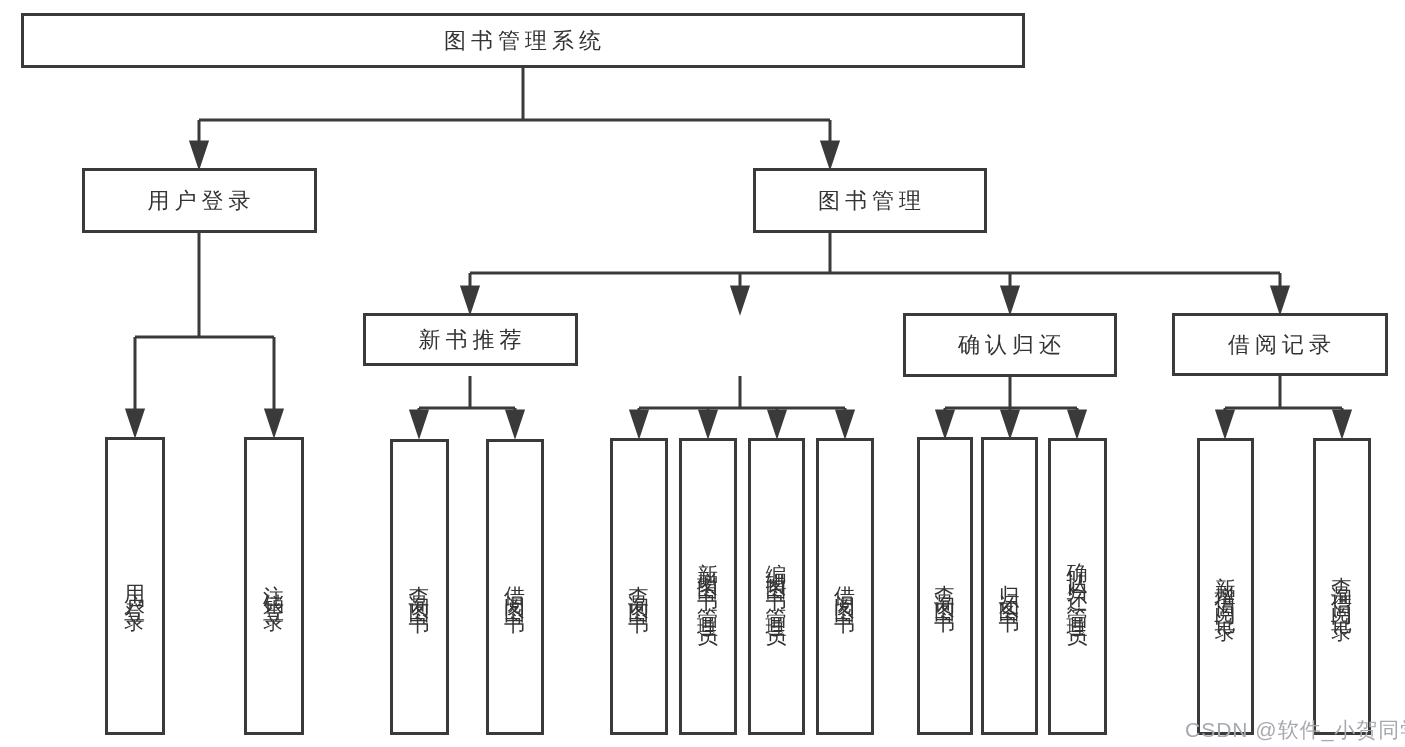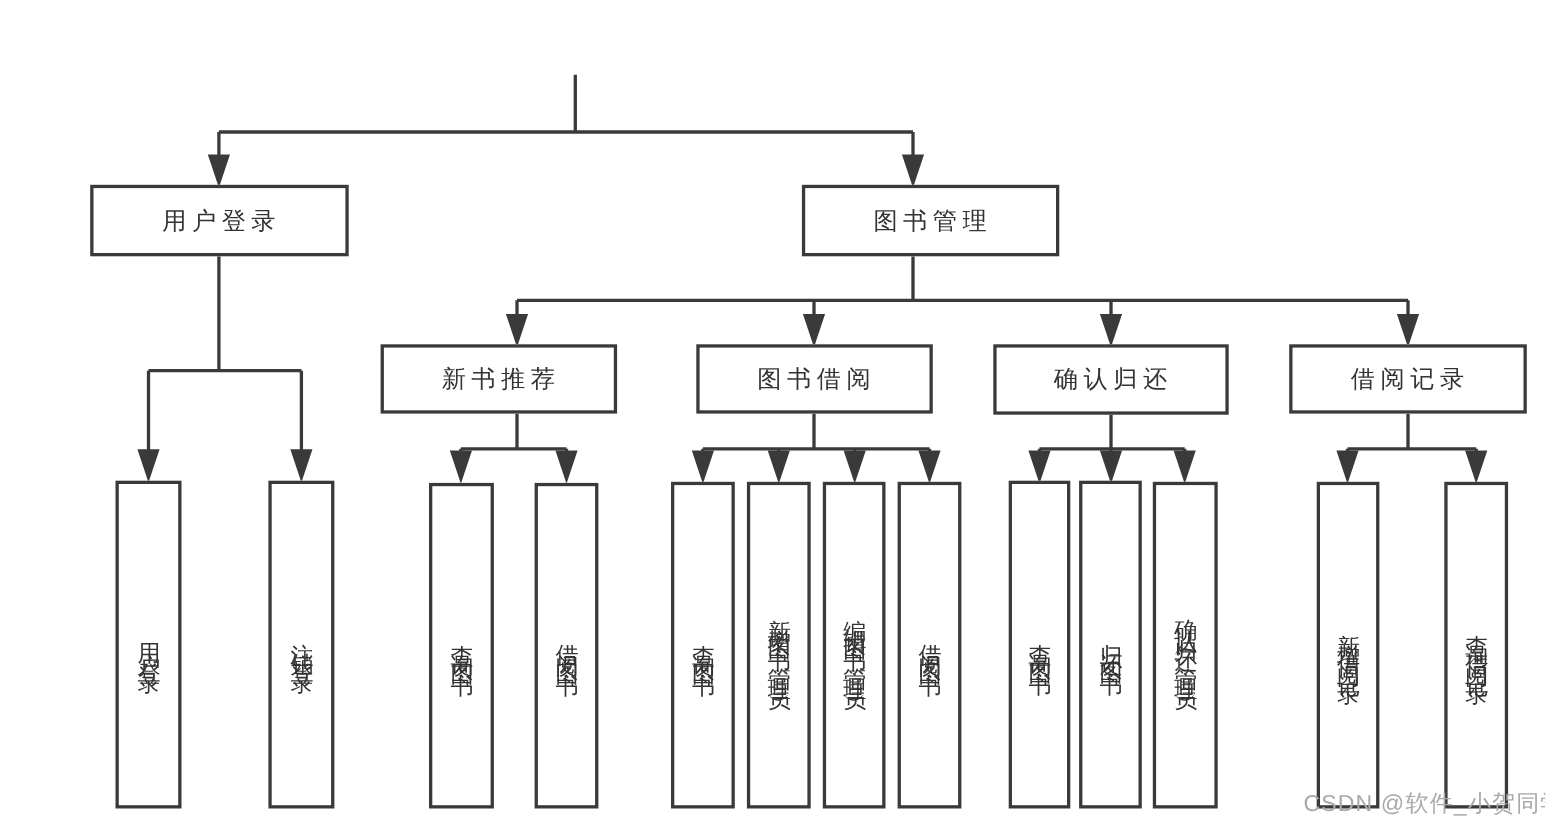--- a/index.html
+++ b/index.html
@@ -84,40 +84,40 @@
       <g>
         <path fill="none" d="M1280 376 V409 M1225 408 H1342"></path>
         <path fill="none" d="M1225 408 V416 M1342 408 V416"></path>
         <polygon points="1217,411 1233,411 1225,435"></polygon>
         <polygon points="1334,411 1350,411 1342,435"></polygon>
       </g>
 
     </g>
   </svg>
 
+  <div class="node hnode" style="left:21px;top:13px;width:1004px;height:55px">
+    <span class="hlabel">图书管理系统</span>
+  </div>
 
   <div class="node hnode" style="left:82px;top:168px;width:235px;height:65px">
     <span class="hlabel">用户登录</span>
   </div>
-  <div class="node hnode" style="left:729px;top:168px;width:234px;height:65px">
+  <div class="node hnode" style="left:753px;top:168px;width:234px;height:65px">
     <span class="hlabel">图书管理</span>
   </div>
 
   <div class="node vnode" style="left:105px;top:437px;width:60px;height:298px">
     <span class="vlabel">用户登录</span>
   </div>
   <div class="node vnode" style="left:244px;top:437px;width:60px;height:298px">
     <span class="vlabel">注销登录</span>
   </div>
 
-  <div class="node hnode" style="left:346px;top:313px;width:215px;height:63px">
+  <div class="node hnode" style="left:363px;top:313px;width:215px;height:53px">
     <span class="hlabel">新书推荐</span>
-  </div>
-  <div class="node hnode" style="left:633px;top:313px;width:215px;height:63px">
-    <span class="hlabel">图书借阅</span>
   </div>
   <div class="node hnode" style="left:903px;top:313px;width:214px;height:64px">
     <span class="hlabel">确认归还</span>
   </div>
   <div class="node hnode" style="left:1172px;top:313px;width:216px;height:63px">
     <span class="hlabel">借阅记录</span>
   </div>
 
   <div class="node vnode" style="left:390px;top:439px;width:59px;height:296px">
     <span class="vlabel">查询图书</span>

